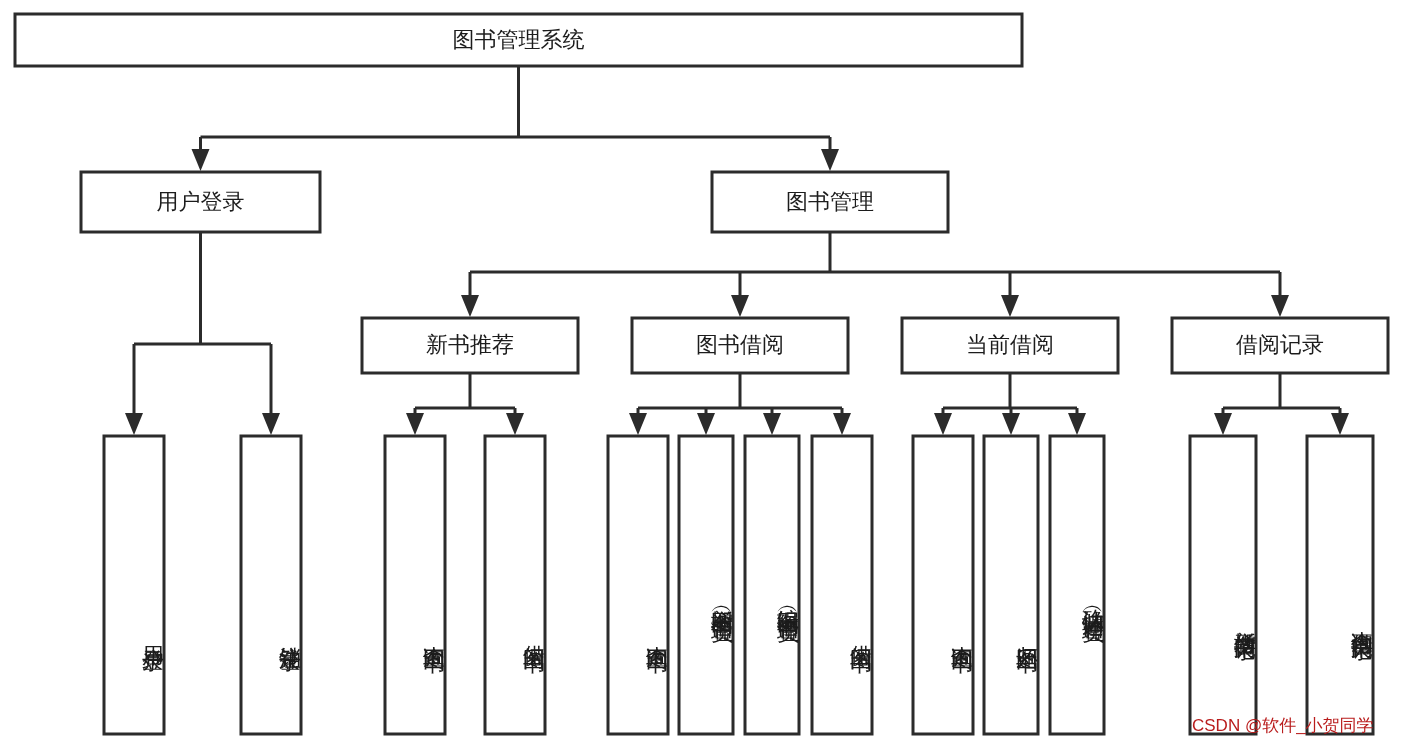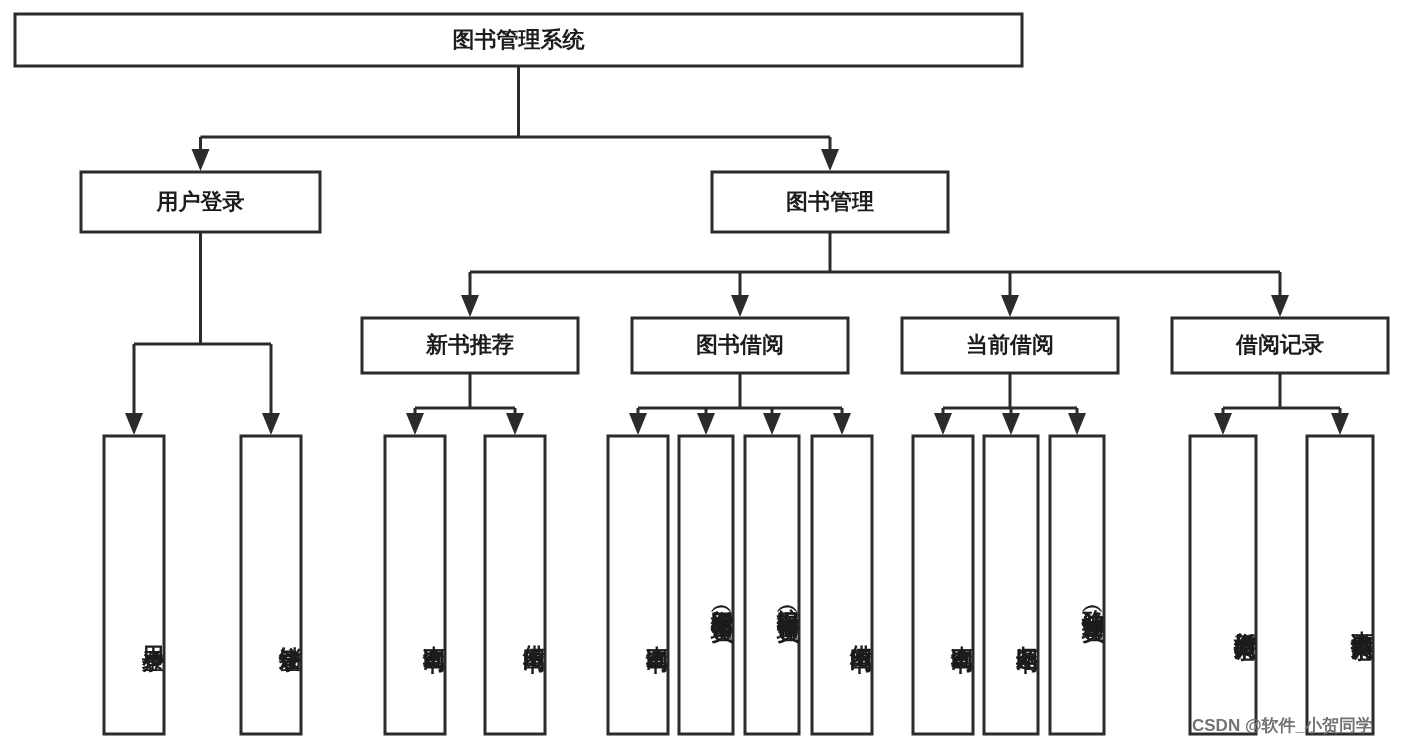--- a/index.html
+++ b/index.html
@@ -12,21 +12,20 @@
     height: 747px;
     font-family: "Liberation Sans", "DejaVu Sans", sans-serif;
     overflow: hidden;
     position: relative;
   }
   #diagram-root {
     position: relative;
     width: 1405px;
     height: 747px;
     background: #ffffff;
-    font-weight: bold;
   }
   svg#tree-svg {
     position: absolute;
     top: 0;
     left: 0;
     width: 1405px;
     height: 747px;
     display: block;
   }
   .node-box {
@@ -64,21 +63,21 @@
     display: flex;
     align-items: flex-start;
     justify-content: center;
     pointer-events: none;
     user-select: none;
   }
   .watermark {
     position: absolute;
     font-family: "Liberation Sans", "DejaVu Sans", sans-serif;
     font-size: 17px;
-    color: #737373;
+    color: #b91c1c;
     left: 1192px;
     top: 714px;
     white-space: nowrap;
     user-select: none;
   }
 </style>
 </head>
 <body>
 
 <div id="diagram-root">

